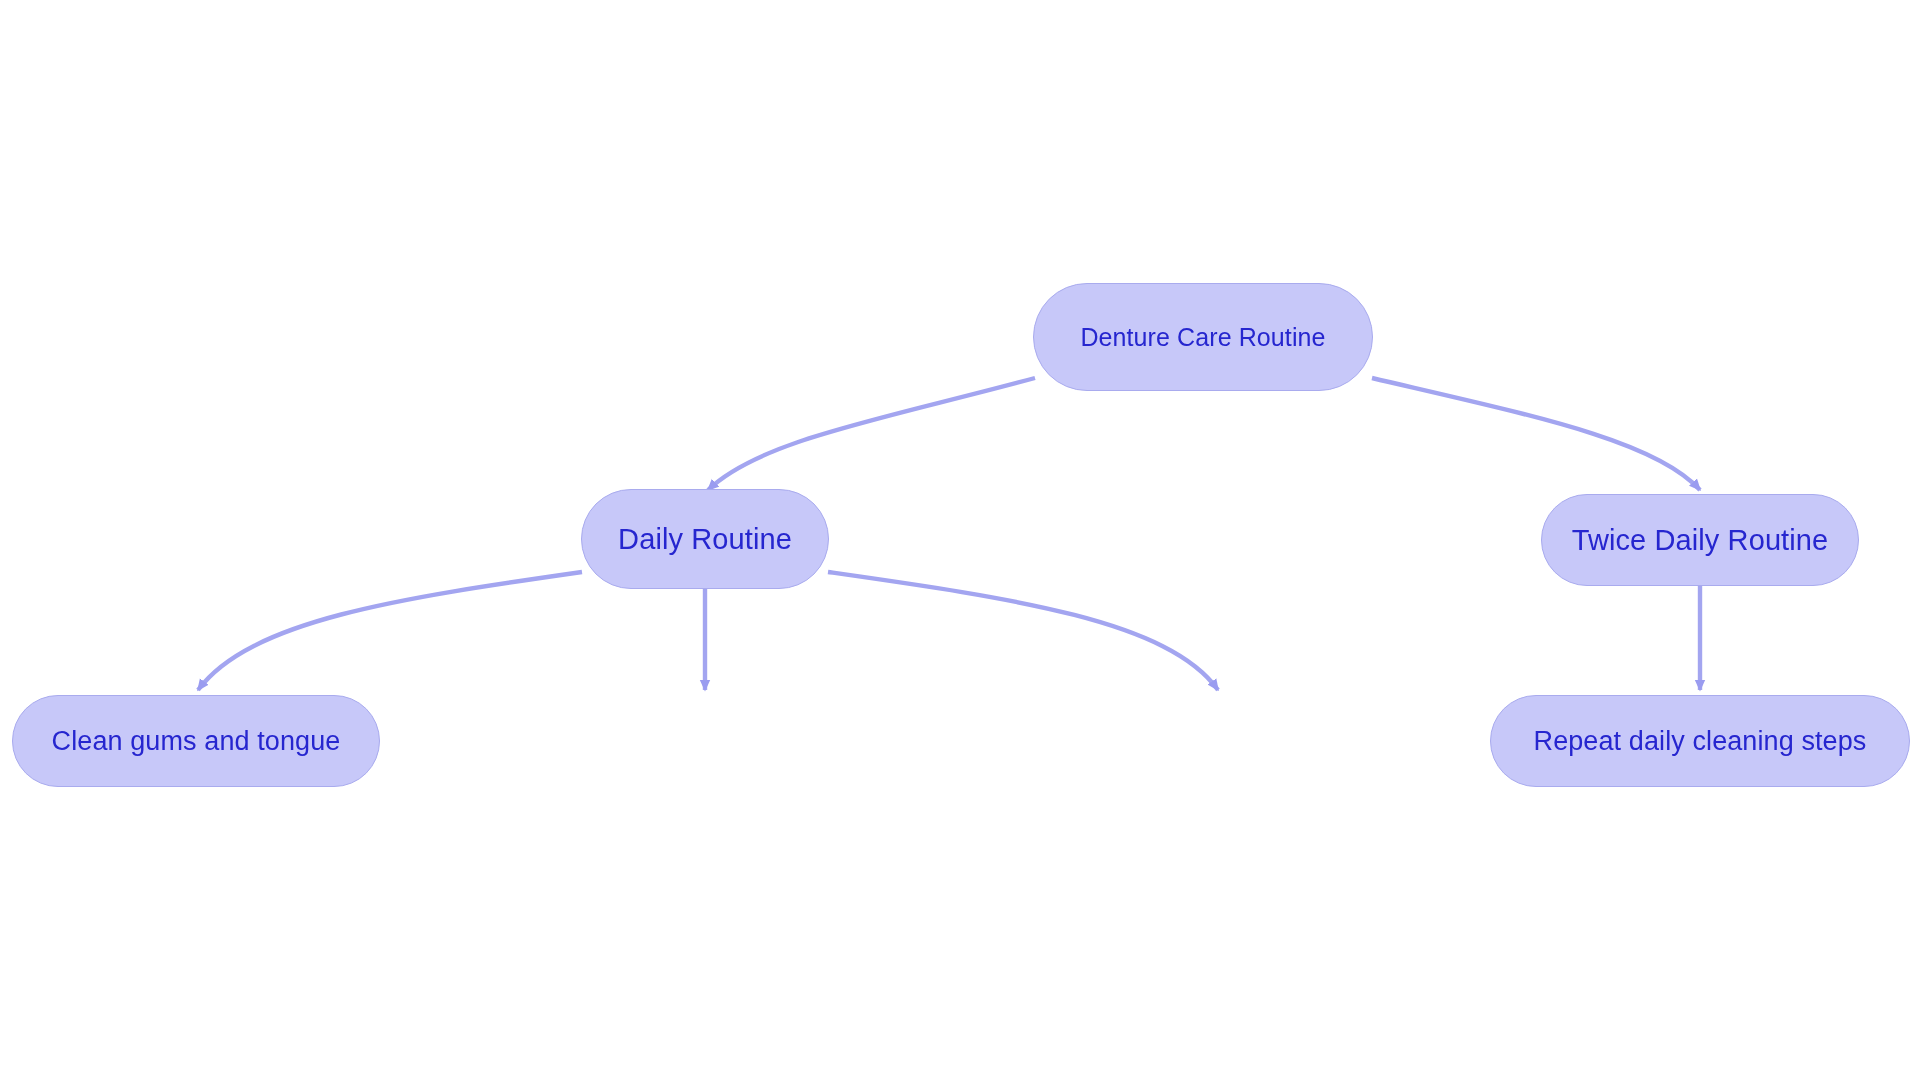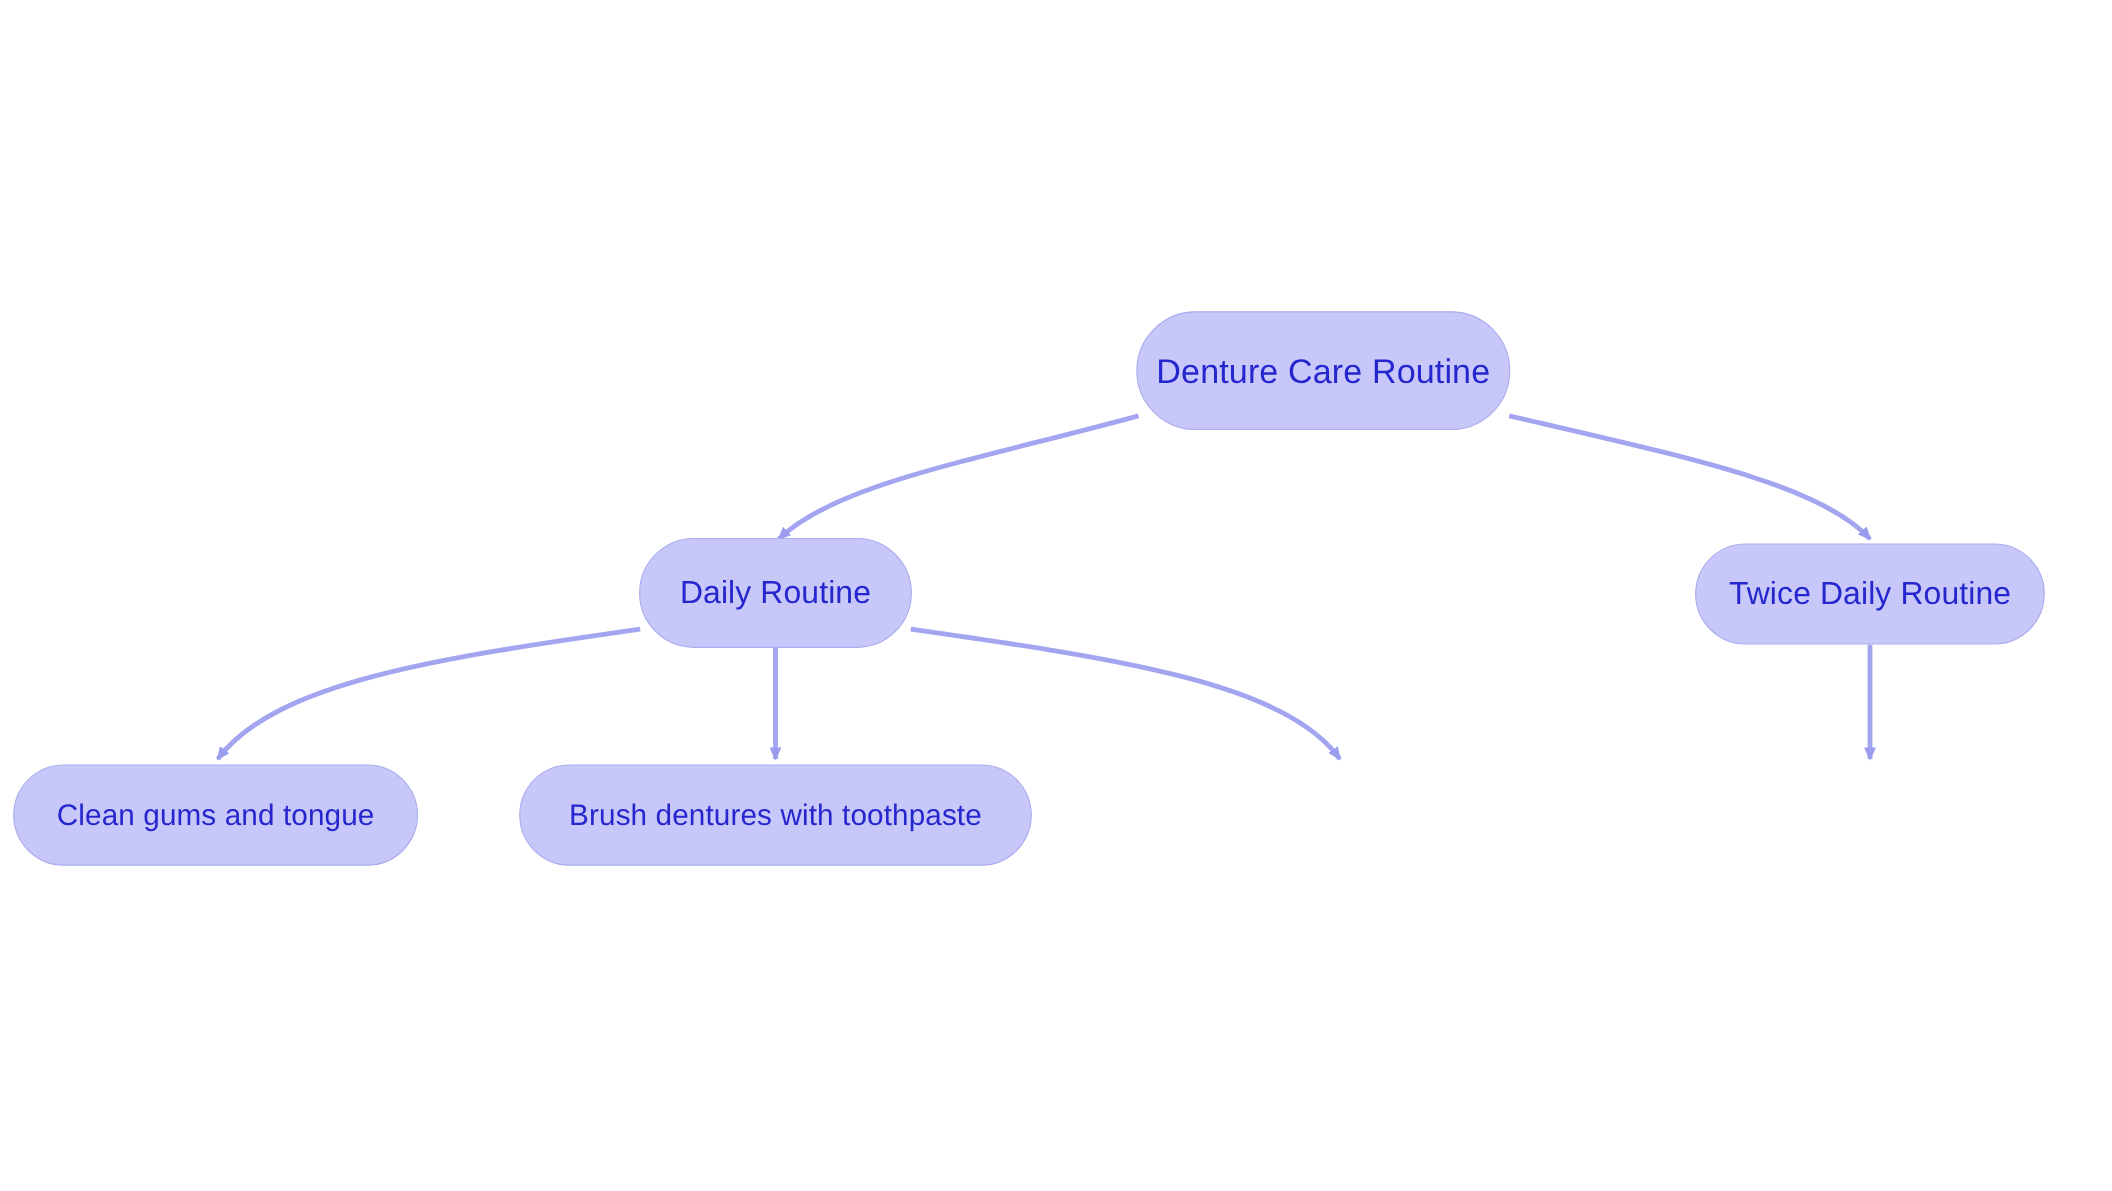--- a/index.html
+++ b/index.html
@@ -41,21 +41,21 @@
     font-weight: 400;
     letter-spacing: 0.1px;
     white-space: nowrap;
     user-select: none;
   }
   .flow-node .node-label {
     display: block;
     line-height: 1;
     padding: 0 14px;
   }
-  .node-root   { font-size: 31px; }
+  .node-root   { font-size: 25px; }
   .node-branch { font-size: 29px; }
   .node-leaf   { font-size: 27px; text-align: right; }
 </style>
 </head>
 <body>
 
 <div id="flow-root" style="background: rgb(255, 255, 255);">
 
   <svg id="edge-layer" viewBox="0 0 1920 1083" width="1920" height="1083" aria-hidden="true">
     <defs>
@@ -88,19 +88,19 @@
   </div>
 
   <div class="flow-node node-branch" id="node-twice" style="width: 318px; height: 92px; left: 1541px; top: 494px; background: rgb(199, 200, 249); border-color: rgb(169, 171, 238); color: rgb(38, 38, 207);">
     <span class="node-label">Twice Daily Routine</span>
   </div>
 
   <div class="flow-node node-leaf" id="node-gums" style="width: 368px; height: 92px; left: 12px; top: 695px; background: rgb(199, 200, 249); border-color: rgb(169, 171, 238); color: rgb(38, 38, 207);">
     <span class="node-label">Clean gums and tongue</span>
   </div>
 
-  <div class="flow-node node-leaf" id="node-brush" style="width: 466px; height: 92px; left: 472px; top: 695px; background: rgb(199, 200, 249); border-color: rgb(169, 171, 238); color: rgb(38, 38, 207);">
-    <span class="node-label">Brush dentures with toothpaste</span>
-  </div>
 
 
+  <div class="flow-node node-leaf" id="node-repeat" style="width: 420px; height: 92px; left: 1490px; top: 695px; background: rgb(199, 200, 249); border-color: rgb(169, 171, 238); color: rgb(38, 38, 207);">
+    <span class="node-label">Repeat daily cleaning steps</span>
+  </div>
 
 </div>
 
 </body></html>

